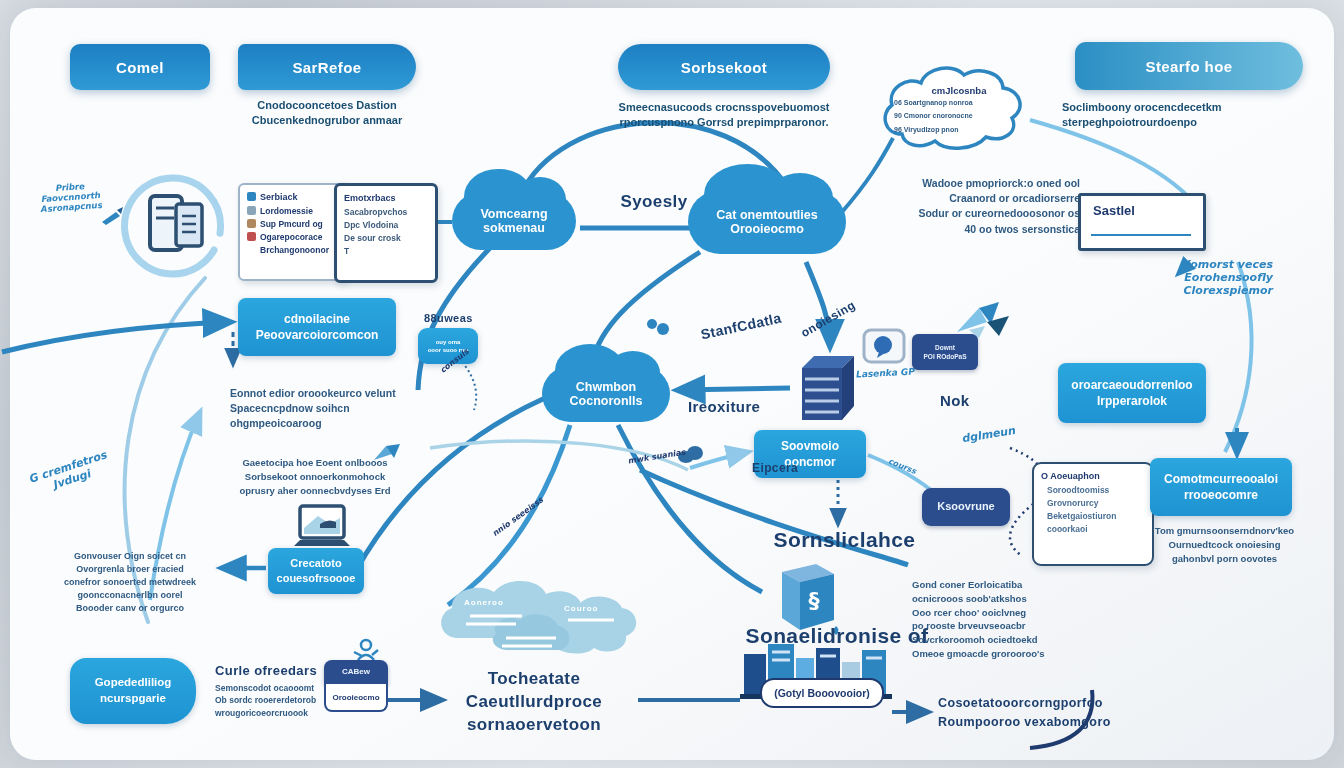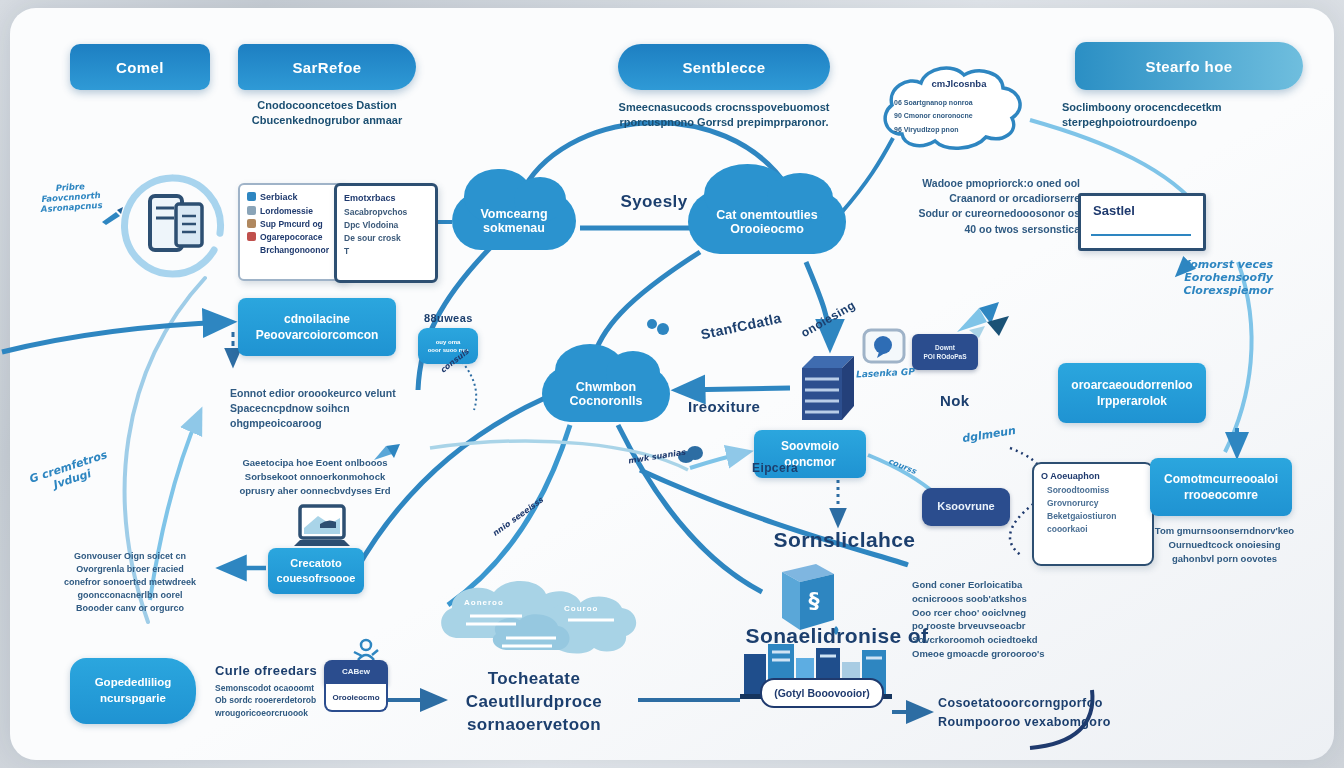--- a/index.html
+++ b/index.html
@@ -102,33 +102,33 @@
     <path d="M 266,568 L 222,568" stroke="#2e86c1" stroke-width="4.5" fill="none" marker-end="url(#mB)"></path>
     <path d="M 1190,262 L 1178,274" stroke="#2e86c1" stroke-width="3" fill="none" marker-end="url(#mB)"></path>
   </svg>
 
   <div class="el pill" style="left:70px;top:44px;width:140px;height:46px;border-radius:10px">Comel</div>
 
   <div class="el pill" style="left:238px;top:44px;width:178px;height:46px;border-radius:10px 34px 34px 10px">SarRefoe</div>
   <div class="el cap" style="left:228px;top:98px;width:198px">Cnodocooncetoes Dastion
 Cbucenkednogrubor anmaar</div>
 
-  <div class="el pill" style="left:618px;top:44px;width:212px;height:46px;border-radius:26px">Sentblecce</div>
+  <div class="el pill" style="left:618px;top:44px;width:212px;height:46px;border-radius:26px">Sorbsekoot</div>
   <div class="el cap" style="left:585px;top:100px;width:278px">Smeecnasucoods crocnsspovebuomost
 rporcuspnono Gorrsd prepimprparonor.</div>
 
   <div class="el pill" style="left:1075px;top:42px;width:228px;height:48px;border-radius:14px 30px 30px 14px;background:linear-gradient(90deg,#2b8fc4,#6fbede)">Stearfo hoe</div>
   <div class="el cap" style="left:1062px;top:100px;width:235px;text-align:left">Soclimboony orocencdecetkm
 sterpeghpoiotrourdoenpo</div>
 
   <div class="el" style="left:878px;top:58px;width:162px;height:108px">
     <svg width="162" height="108" viewBox="0 0 162 108">
       <path d="M 24,76 C 6,76 2,56 14,47 C 9,30 30,18 43,25 C 48,9 76,5 86,17 C 102,8 124,15 125,30 C 143,32 148,52 134,60 C 141,74 125,85 108,79 C 97,92 68,94 57,83 C 42,92 26,87 24,76 Z" fill="#ffffff" stroke="#2e86c1" stroke-width="3.5"></path>
     </svg>
-    <div style="position:absolute;left:18px;top:20px;width:126px;text-align:center;font-weight:800;font-size:9.5px;color:#1f3a6e">cmJlcosnba</div>
+    <div style="position:absolute;left:18px;top:27px;width:126px;text-align:center;font-weight:800;font-size:9.5px;color:#1f3a6e">cmJlcosnba</div>
     <div style="position:absolute;left:16px;top:38px;width:134px;font-weight:700;font-size:7px;line-height:1.9;color:#2f5a82">
       <div><span>06</span>&nbsp;<span>Soartgnanop nonroa</span></div>
       <div><span>90</span>&nbsp;<span>Cmonor cnoronocne</span></div>
       <div><span>96</span>&nbsp;<span>Viryudlzop pnon</span></div>
     </div>
   </div>
 
   <div class="el hand" style="left:16px;top:182px;width:110px;text-align:center;font-size:8.5px;transform:rotate(-4deg)">Pribre
 Faovcnnorth
 Asronapcnus</div>

